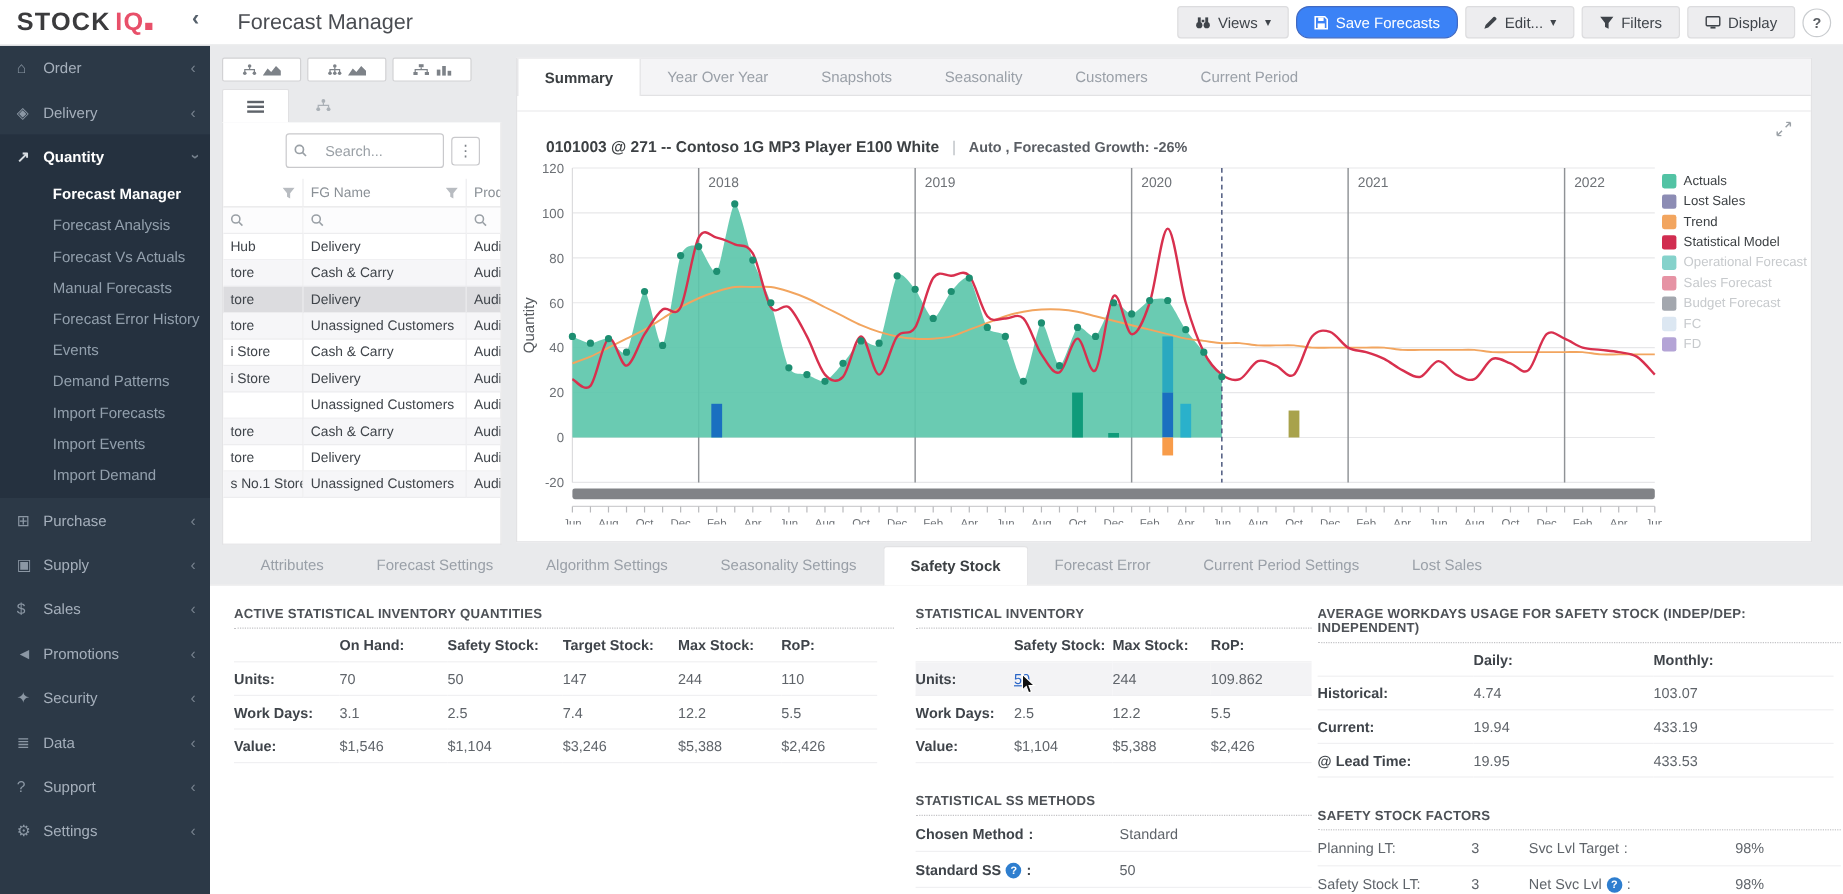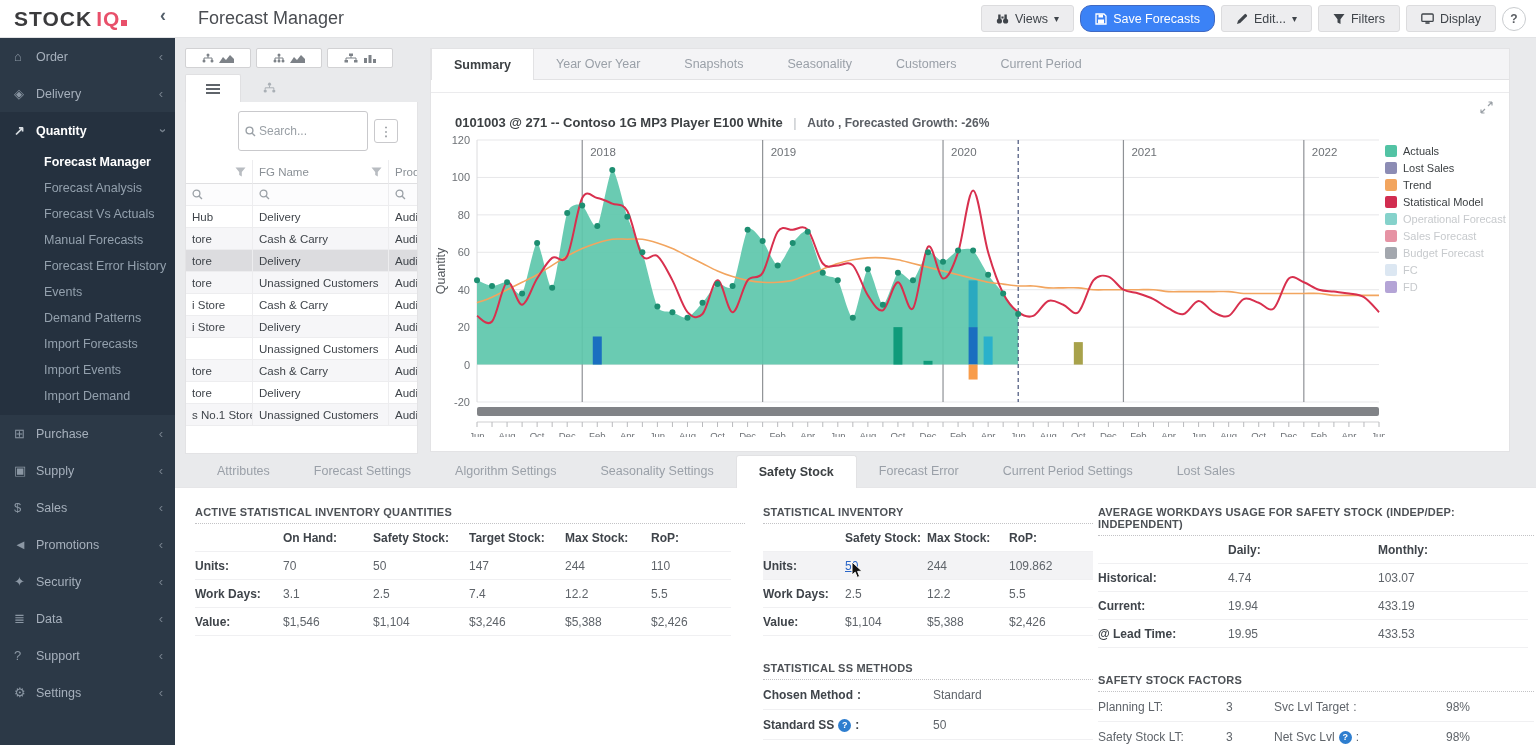--- a/index.html
+++ b/index.html
@@ -35,21 +35,21 @@
 
   
   #left-stack { position:absolute; left:185px; top:48px; width:233px; z-index:5; }
   .mini-toolbar { display:flex; gap:5px; height:20px; }
   .mini-btn { width:66px; height:20px; background:#fff; border:1px solid #d2d2d4; border-radius:2px; display:flex; align-items:center; justify-content:center; gap:5px; cursor:pointer; }
   .grid-tabs { display:flex; margin-top:6px; height:28px; }
   .grid-tab { width:56px; height:28px; display:flex; align-items:center; justify-content:center; cursor:pointer; }
   .grid-tab.active { background:#fff; border:1px solid #e0e0e2; border-bottom:none; border-radius:2px 2px 0 0; }
   #grid-body { background:#fff; width:233px; height:352px; border:1px solid #e3e3e5; border-top:none; overflow:hidden; }
   .search-row { display:flex; align-items:center; gap:6px; padding:9px 8px 9px 52px; }
-  .search-box { flex:0 0 130px; height:40px; border:1px solid #c9c9cc; border-radius:3px; display:flex; align-items:center; padding:0 6px; gap:3px; background:#fff; }
+  .search-box { flex:0 0 130px; height:29px; border:1px solid #c9c9cc; border-radius:3px; display:flex; align-items:center; padding:0 6px; gap:15px; background:#fff; }
   .search-box input { border:none; outline:none; width:92px; font-size:12px; color:#555; font-family:"Liberation Sans",sans-serif; }
   .search-box input::placeholder { color:#9aa0a6; }
   .kebab-btn { width:24px; height:24px; border:1px solid #c9c9cc; border-radius:3px; background:#fff; color:#7d8288; font-size:13px; display:flex; align-items:center; justify-content:center; cursor:pointer; }
   .g-row { display:flex; width:263px; }
   .g-cell { height:22px; line-height:22px; font-size:11.5px; color:#3f444a; padding:0 6px; border-right:1px solid #ededef; border-bottom:1px solid #ededef; overflow:hidden; white-space:nowrap; }
   .c1 { width:67px; } .c2 { width:136px; } .c3 { width:60px; }
   .g-head .g-cell { color:#8a9096; height:24px; line-height:24px; display:flex; align-items:center; justify-content:space-between; border-bottom:1px solid #e0e0e2; }
   .g-filter .g-cell { background:#fcfcfd; }
   .g-data .g-row:nth-child(even) .g-cell { background:#f6f6f8; }
   .g-row.selected .g-cell { background:#dcdcdf !important; }

